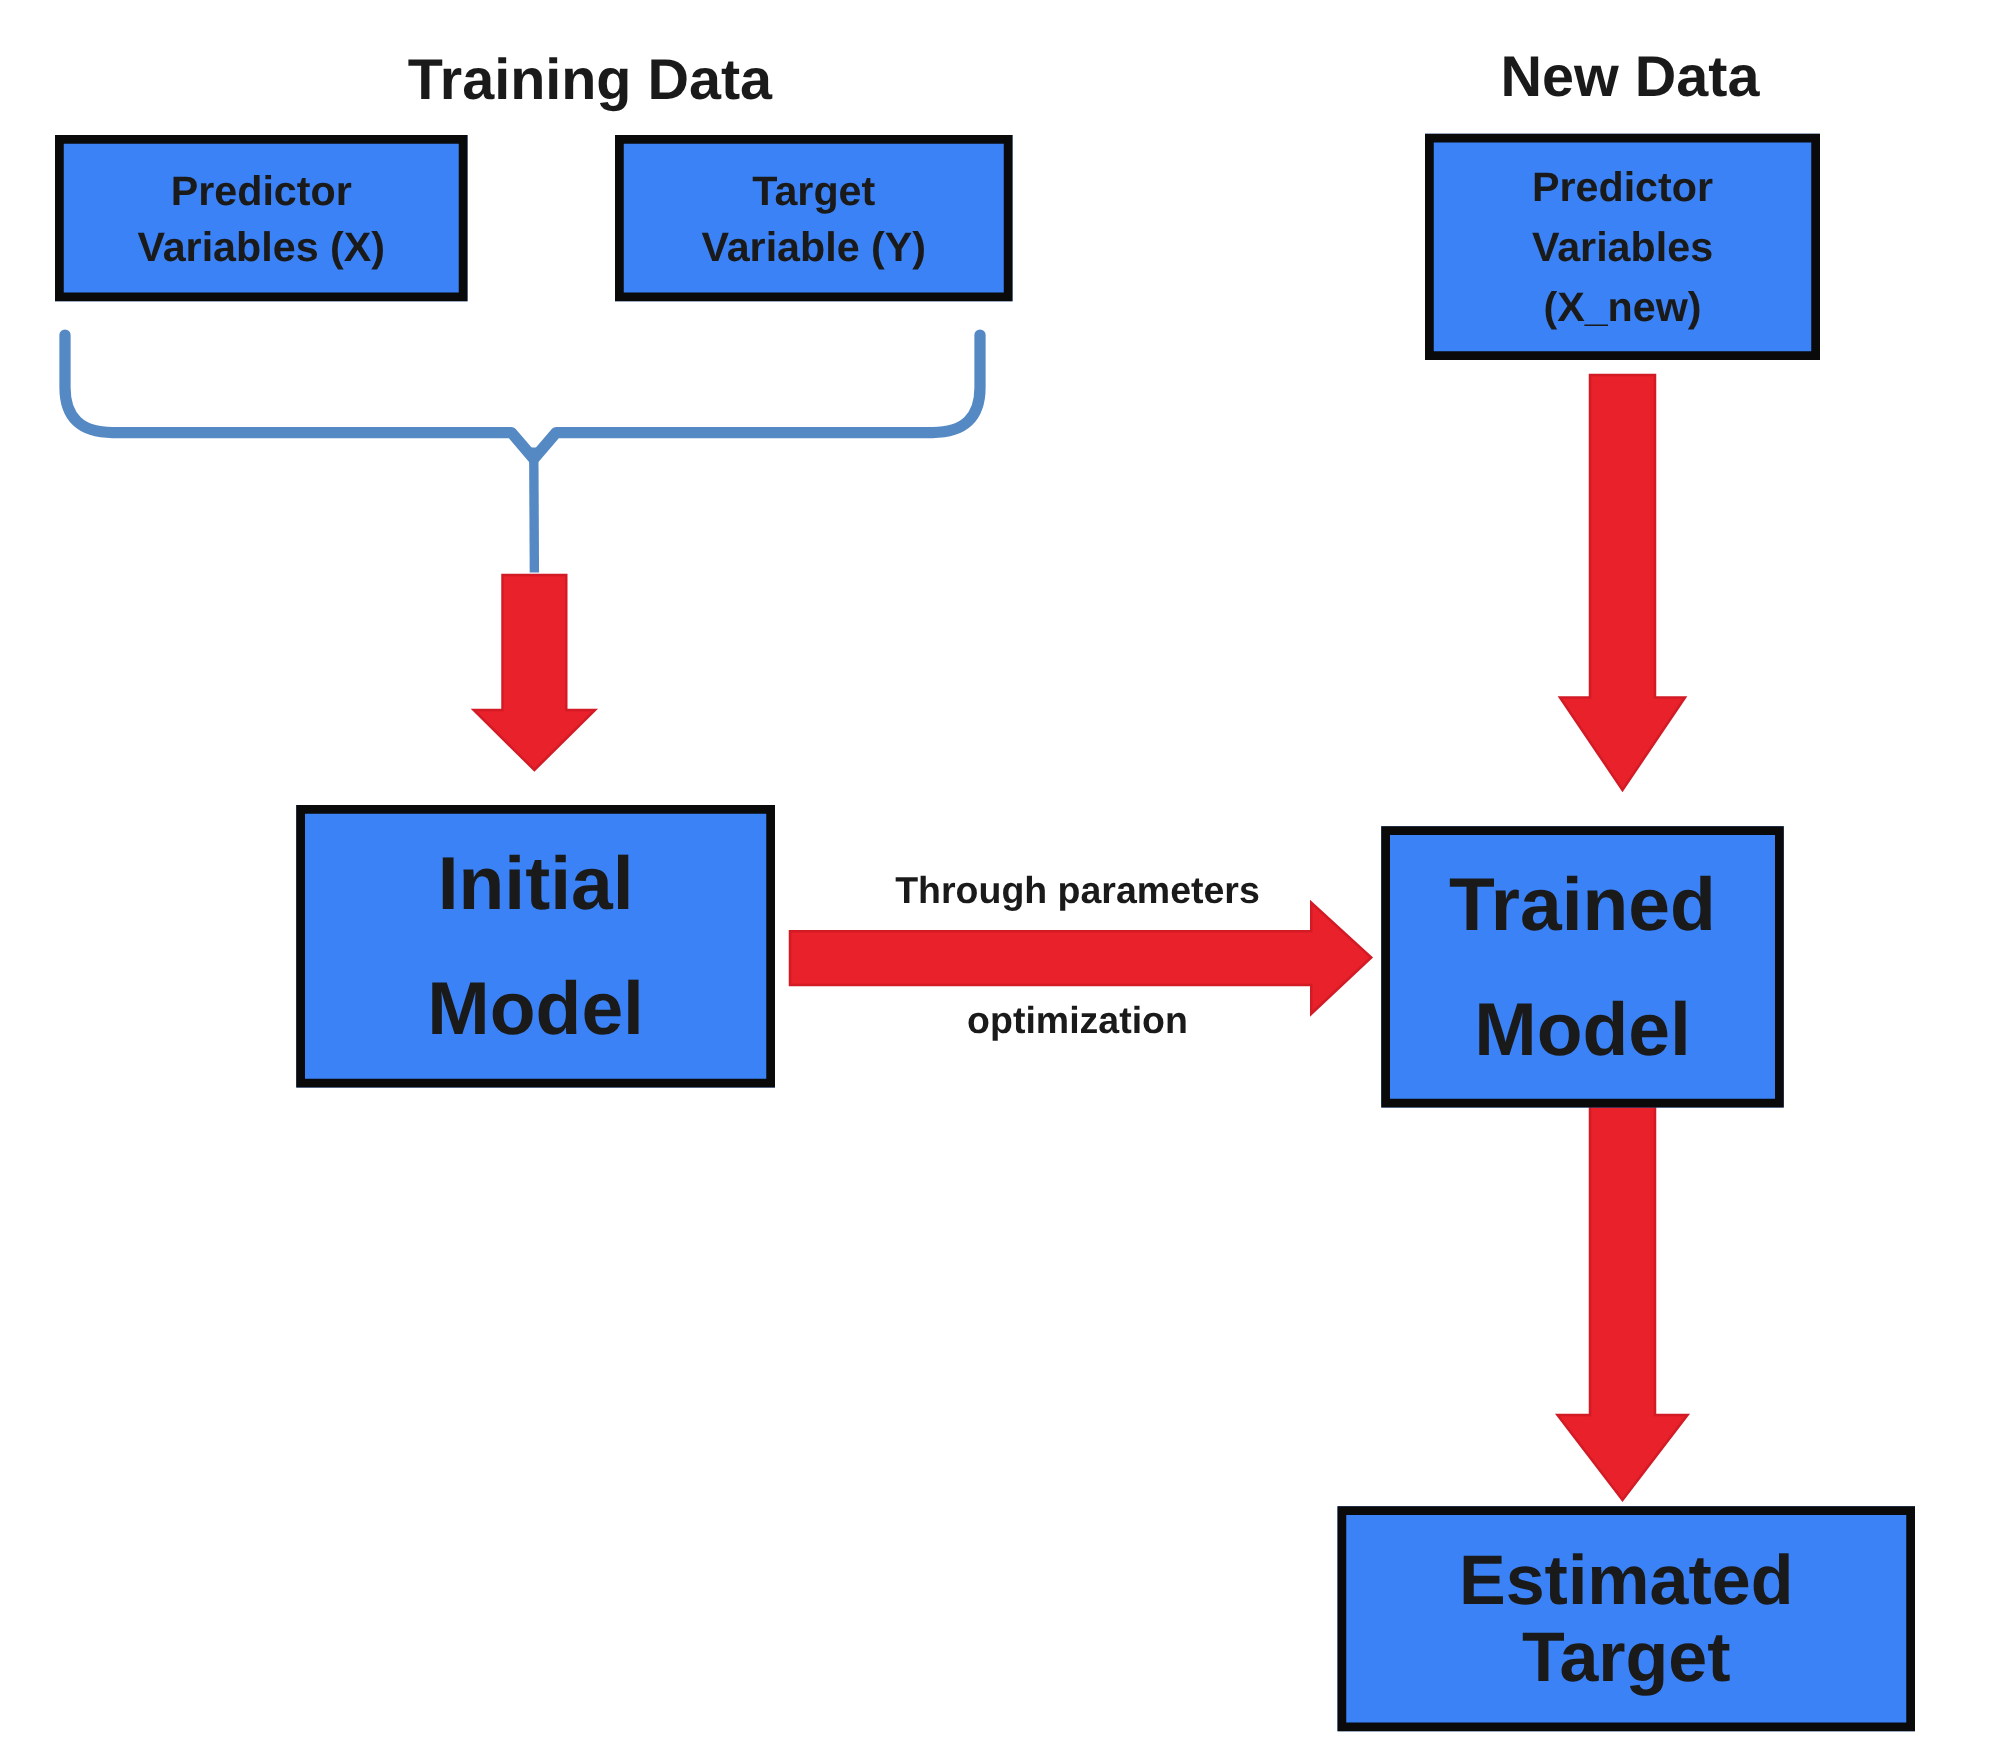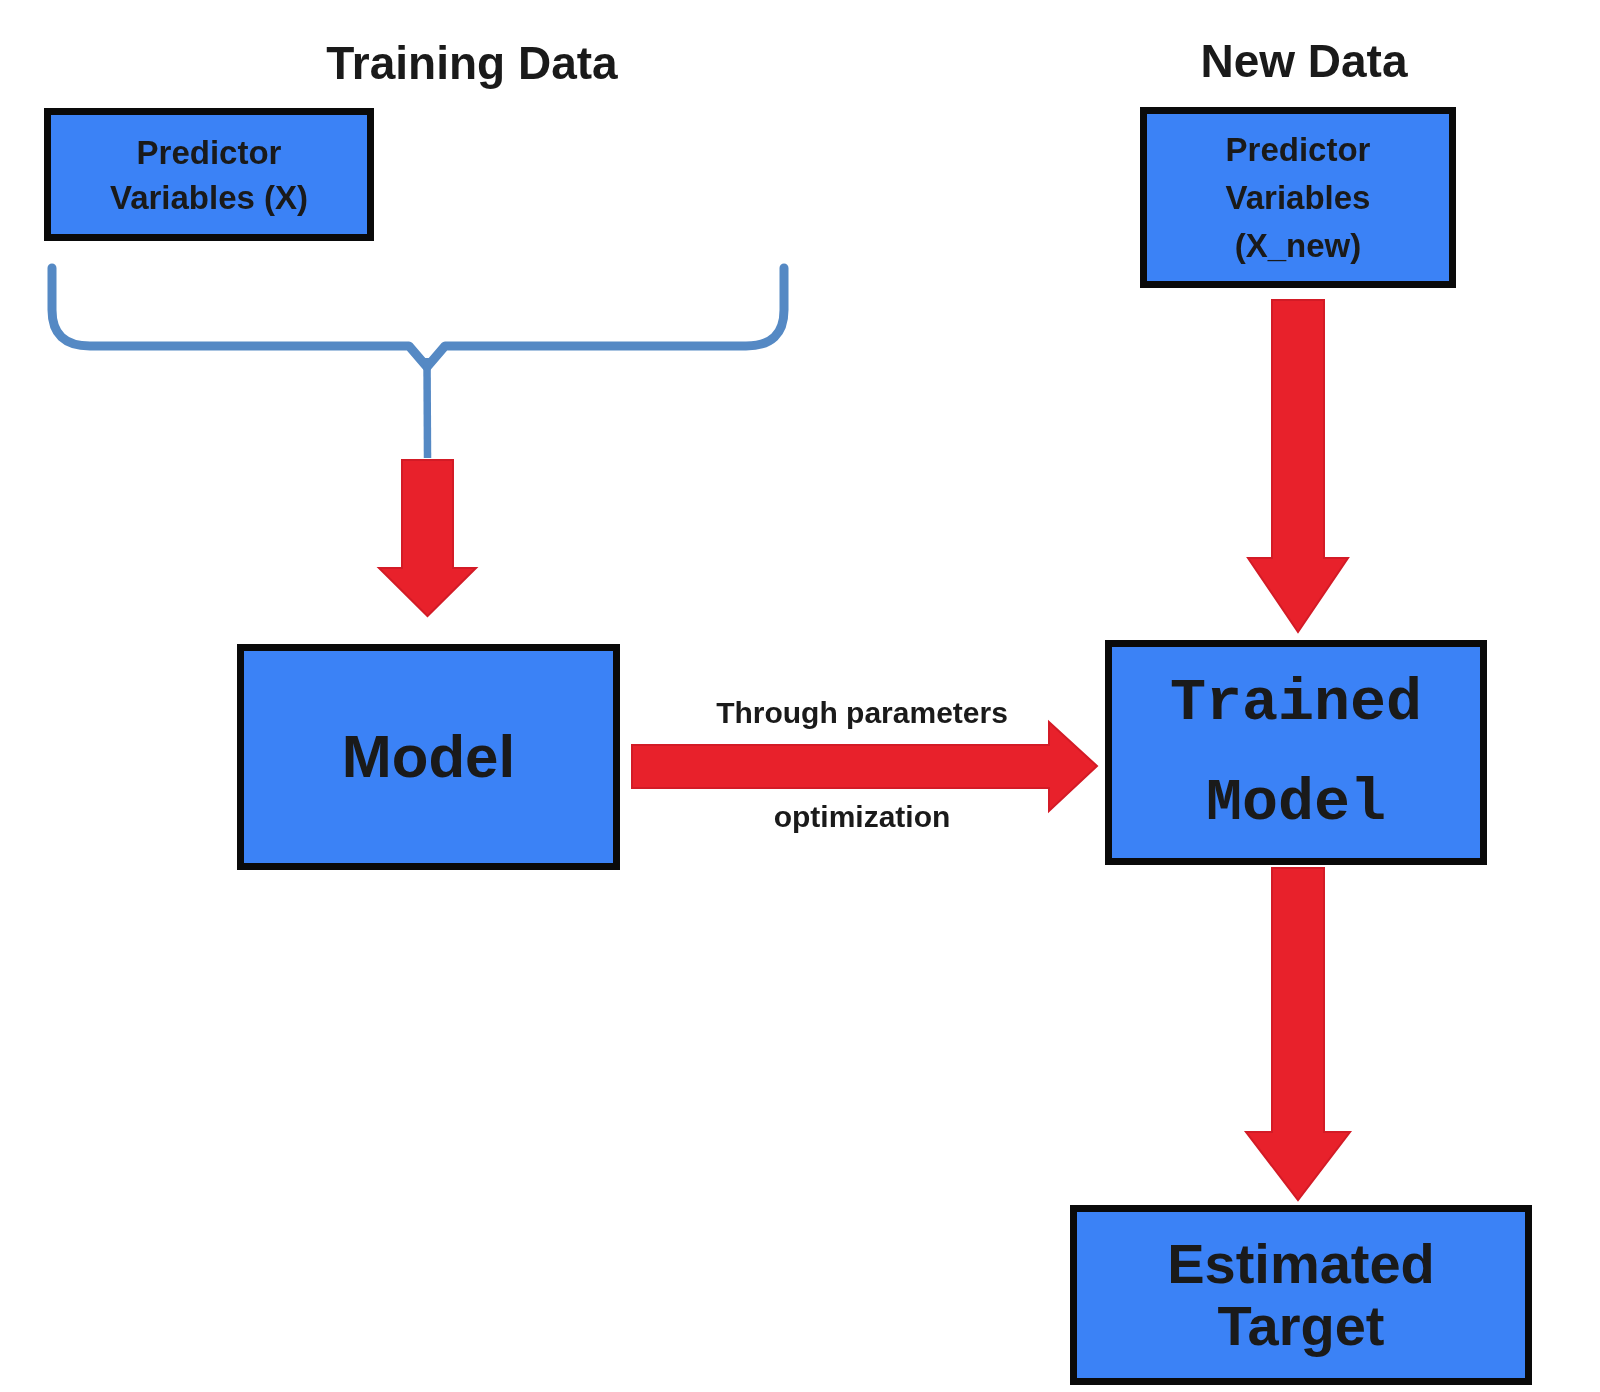--- a/index.html
+++ b/index.html
@@ -38,21 +38,21 @@
     align-items: center;
     justify-content: center;
     text-align: center;
     font-weight: 700;
     color: var(--text_color, #1a1a1a);
   }
   .b-px      { left: 44px;   top: 108px;  width: 330px; height: 133px; font-size: 33px; line-height: 45px; }
   .b-ty      { left: 492px;  top: 108px;  width: 318px; height: 133px; font-size: 33px; line-height: 45px; }
   .b-xnew    { left: 1140px; top: 107px;  width: 316px; height: 181px; font-size: 33px; line-height: 48px; }
   .b-initial { left: 237px;  top: 644px;  width: 383px; height: 226px; font-size: 60px; line-height: 100px; }
-  .b-trained { left: 1105px; top: 640px;  width: 382px; height: 225px; font-size: 60px; line-height: 100px; font-family: Liberation Mono, monospace; }
+  .b-trained { left: 1105px; top: 661px;  width: 322px; height: 225px; font-size: 60px; line-height: 100px; }
   .b-est     { left: 1070px; top: 1205px; width: 462px; height: 180px; font-size: 56px; line-height: 62px; }
 
   .caption {
     position: absolute;
     font-size: 30px;
     font-weight: 700;
     color: var(--text_color, #1a1a1a);
     text-align: center;
     width: 420px;
   }
@@ -83,28 +83,33 @@
   </svg>
 
   <h1 class="title t-training">Training Data</h1>
   <h1 class="title t-new">New Data</h1>
 
   <div class="box b-px">
     <span>Predictor</span>
     <span>Variables (X)</span>
   </div>
 
+  <div class="box b-ty">
+    <span>Target</span>
+    <span>Variable (Y)</span>
+  </div>
 
   <div class="box b-xnew">
     <span>Predictor</span>
     <span>Variables</span>
     <span>(X_new)</span>
   </div>
 
   <div class="box b-initial">
+    <span>Initial</span>
     <span>Model</span>
   </div>
 
   <div class="box b-trained">
     <span>Trained</span>
     <span>Model</span>
   </div>
 
   <div class="box b-est">
     <span>Estimated Target</span>

